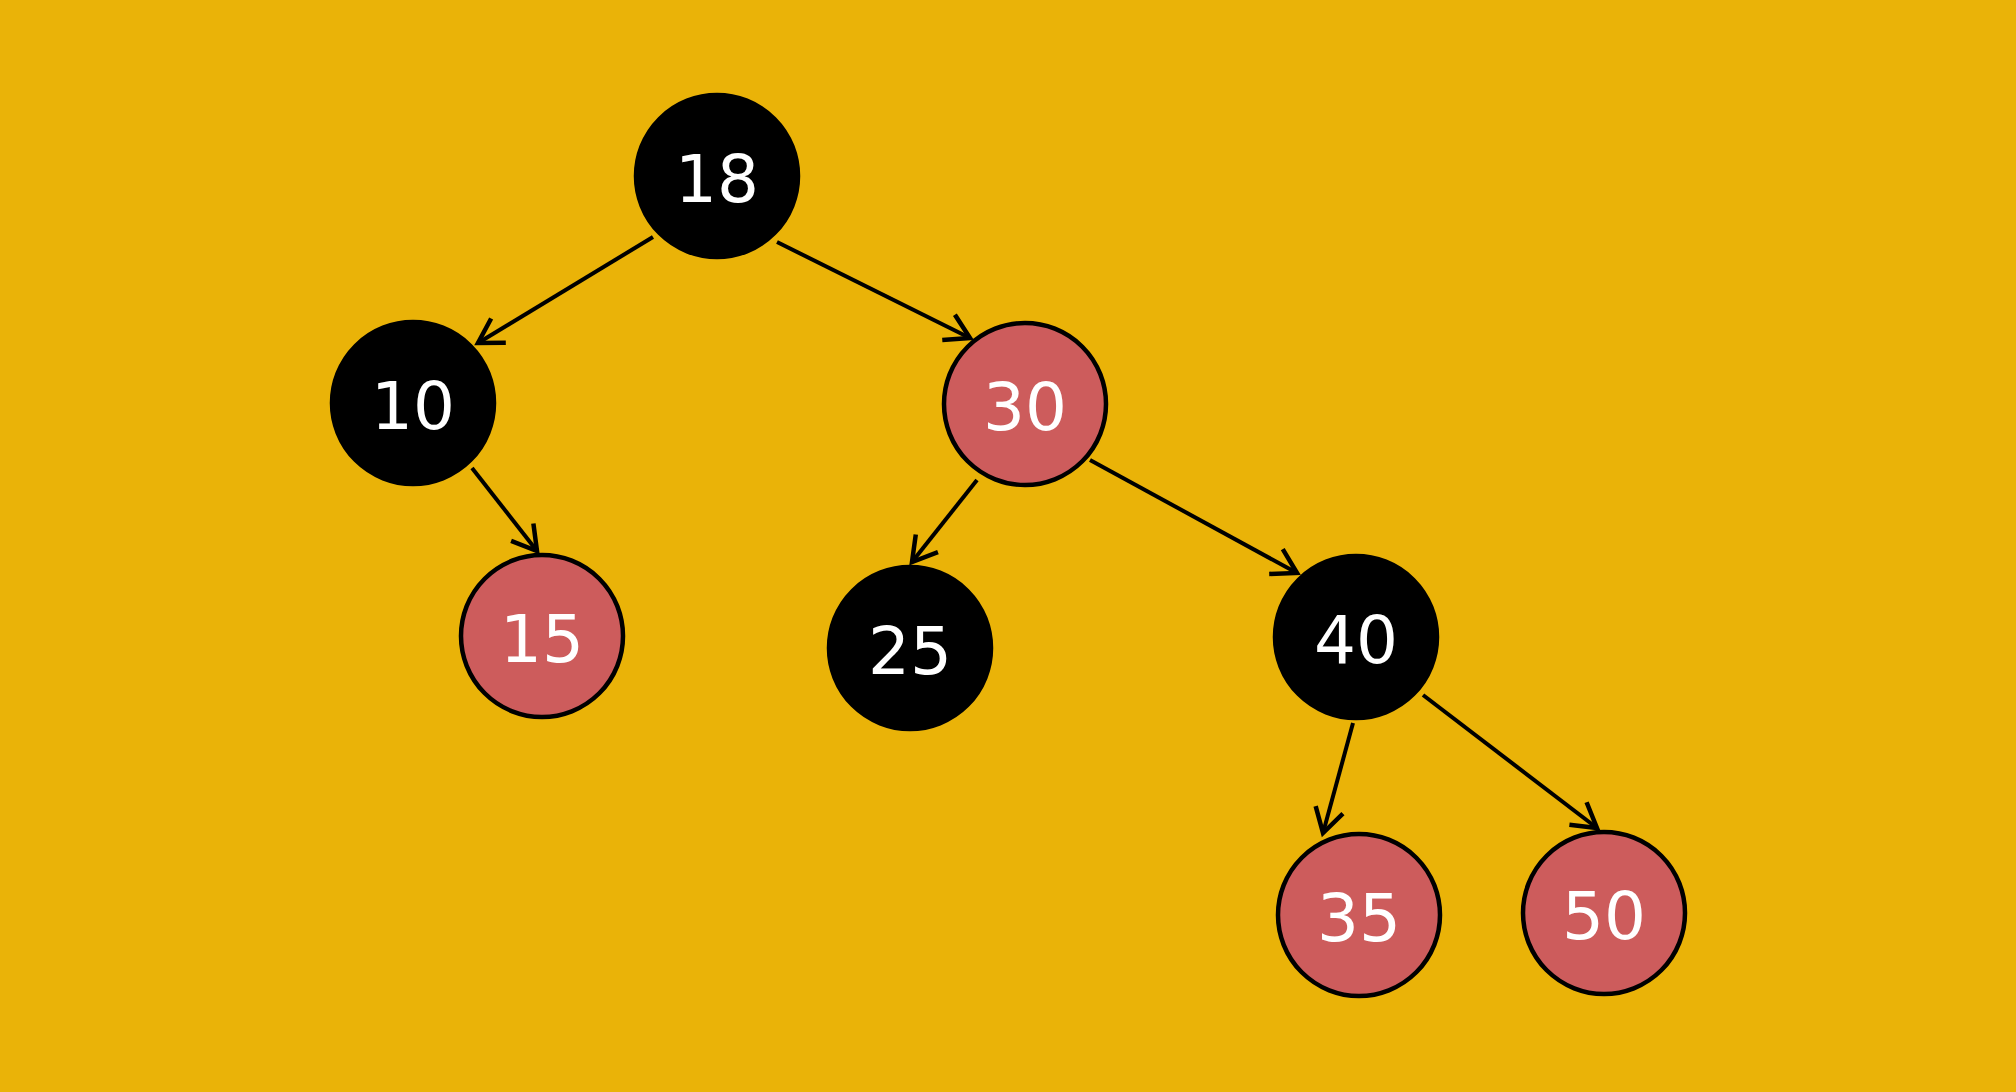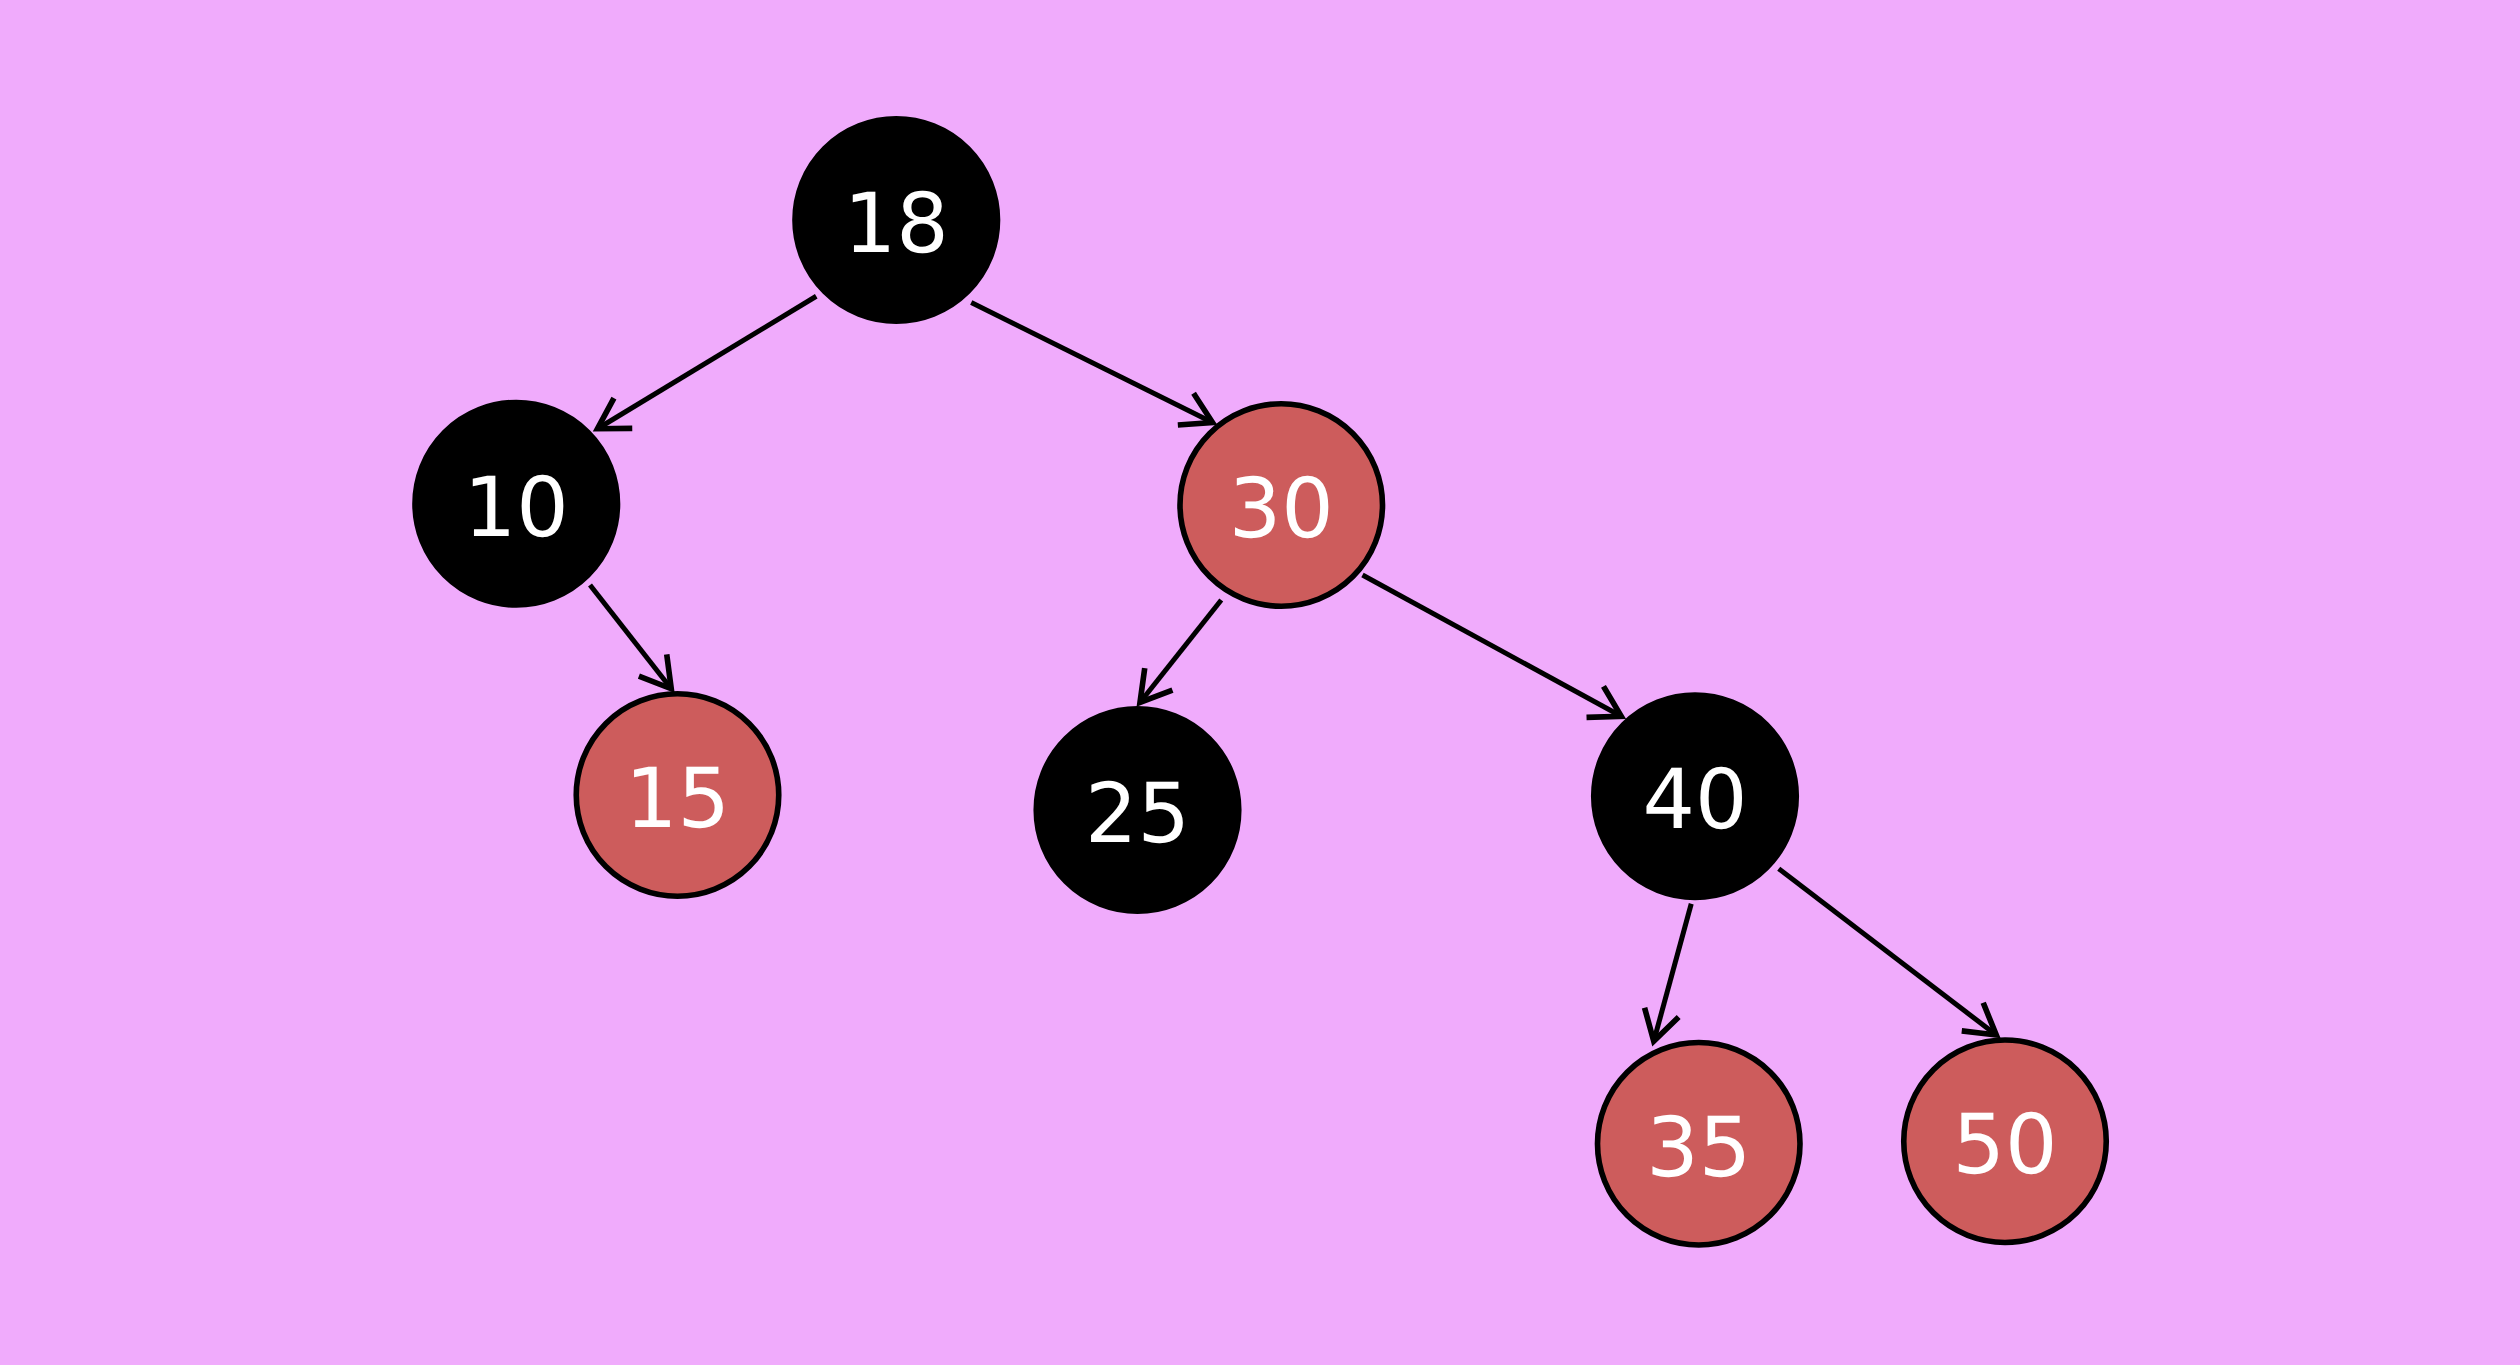--- a/index.html
+++ b/index.html
@@ -8,21 +8,21 @@
     width: 2016px;
     height: 1092px;
     background: #ffffff;
     overflow: hidden;
     font-family: "DejaVu Sans", "Liberation Sans", sans-serif;
   }
   .diagram-canvas {
     position: relative;
     width: 2016px;
     height: 1092px;
-    background: #f0abfc;
+    background: #eab308;
   }
   .diagram-canvas svg {
     display: block;
     width: 2016px;
     height: 1092px;
   }
   .node-label {
     font-family: "DejaVu Sans", "Liberation Sans", sans-serif;
     font-weight: 400;
   }

